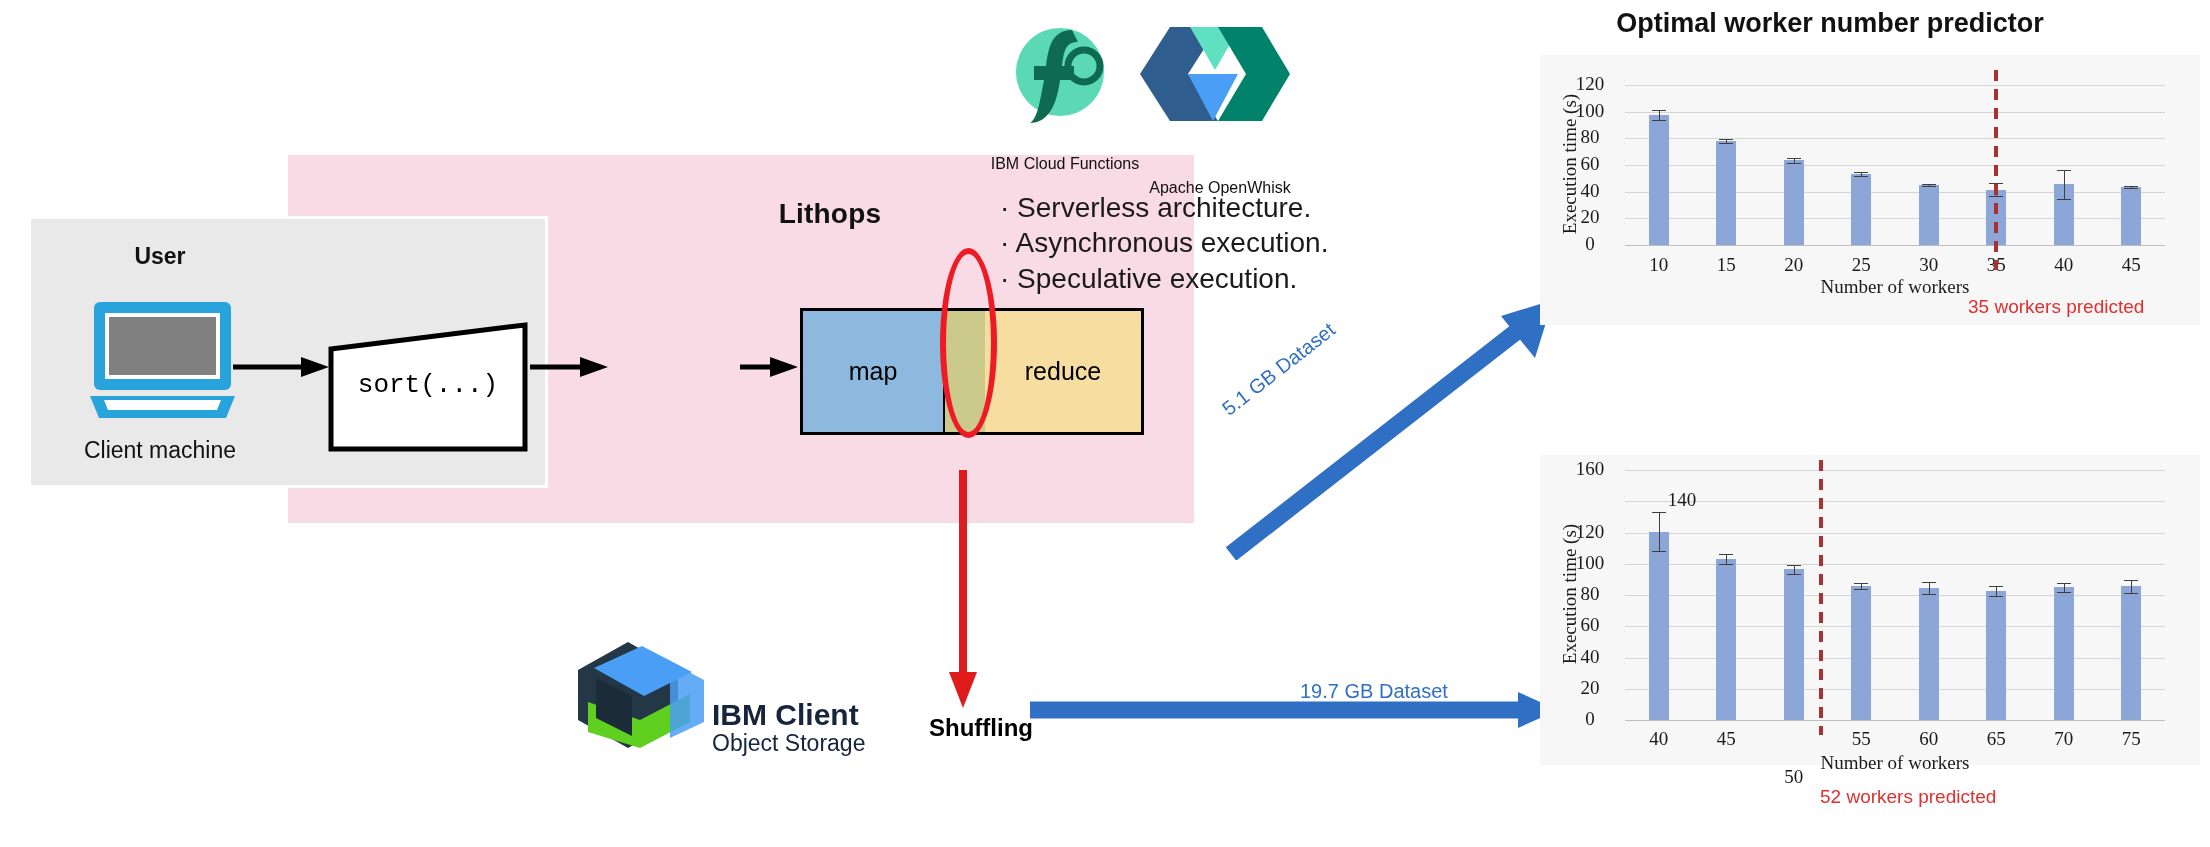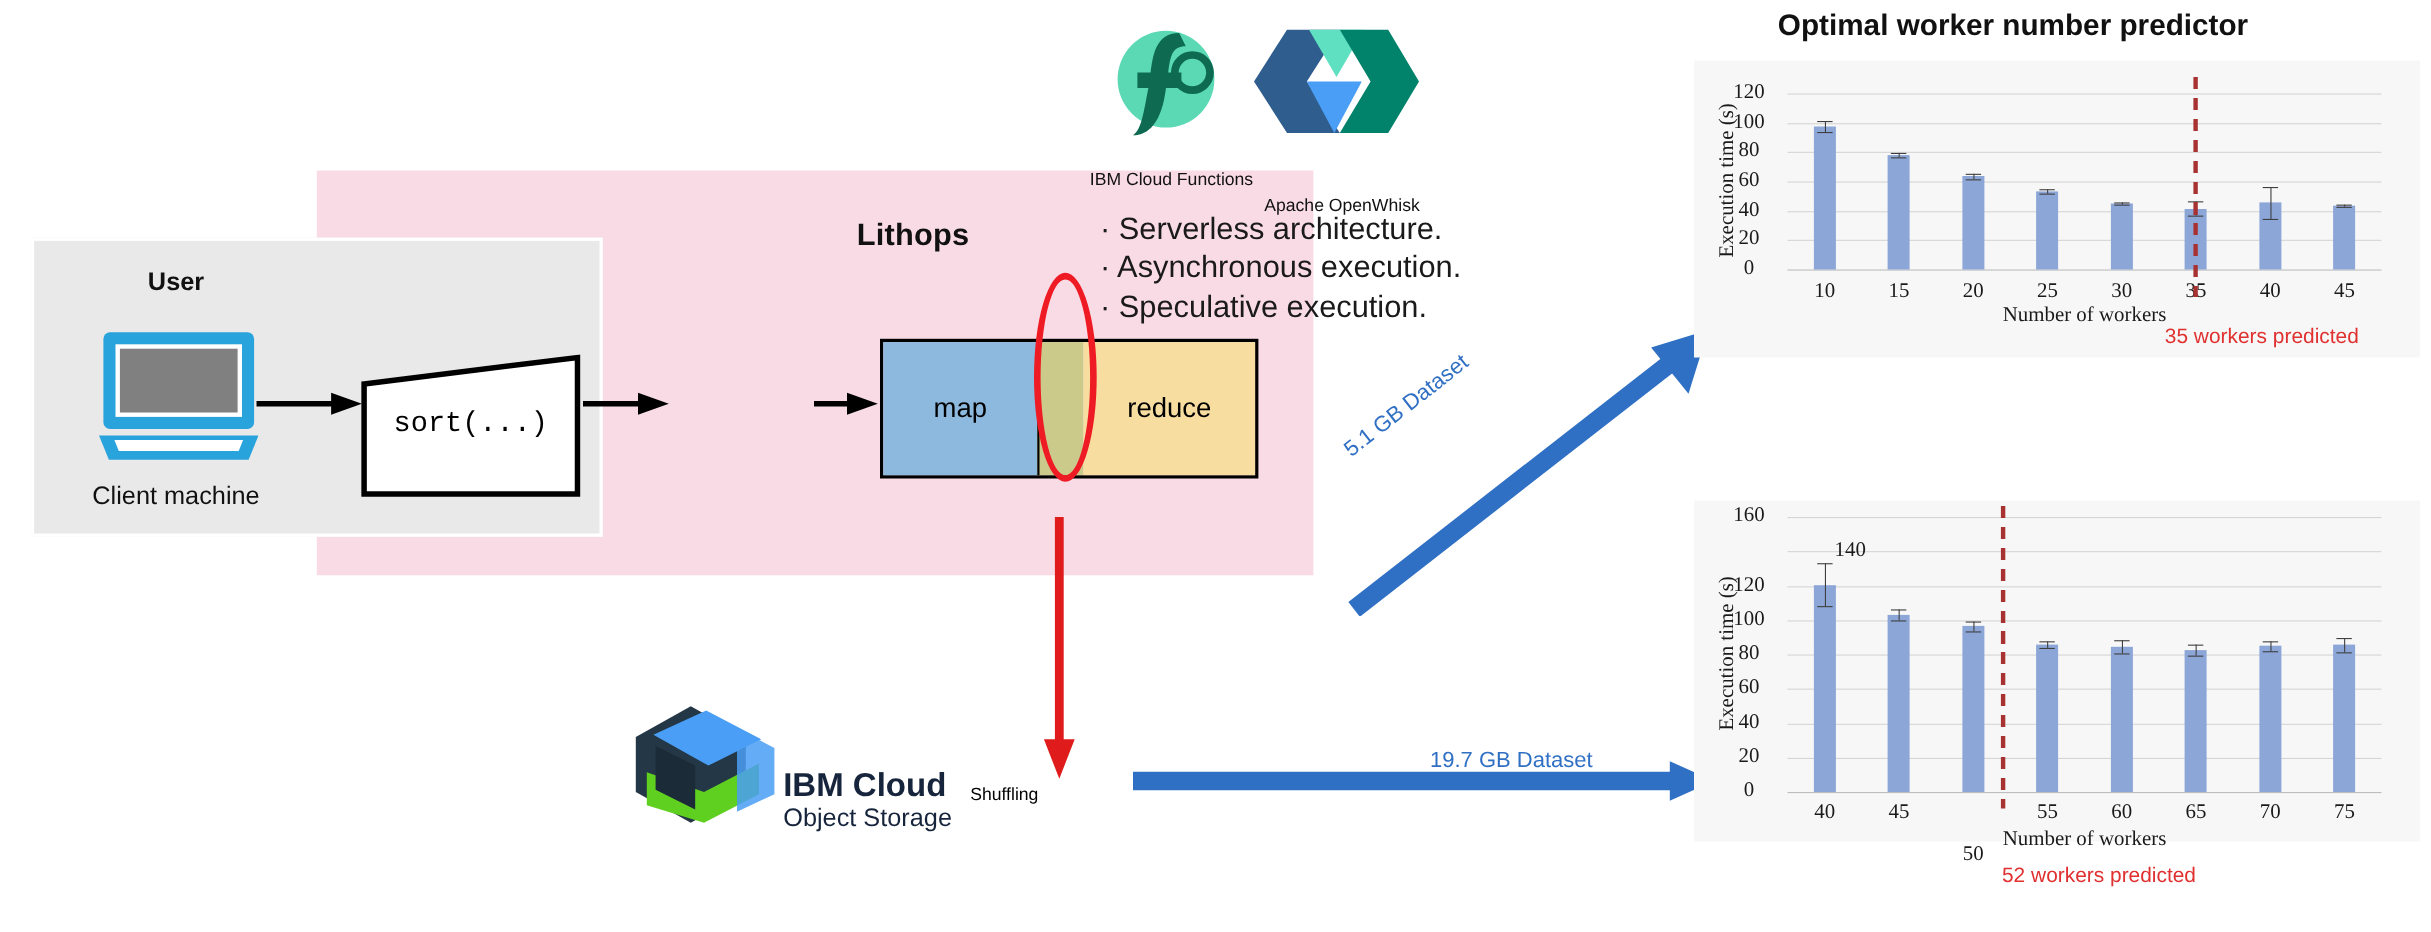--- a/index.html
+++ b/index.html
@@ -94,22 +94,22 @@
   .red-ellipse {
     position: absolute; left: 940px; top: 248px; width: 57px; height: 190px;
     border: 6px solid #ef1b24; border-radius: 50%;
     background: transparent;
   }
 
   
   .red-arrow { position: absolute; left: 940px; top: 470px; width: 46px; height: 240px; }
 
   .shuffling-label {
-    position: absolute; left: 828px; top: 714px; width: 170px;
-    text-align: center; font-size: 16px; color: #000;
+    position: absolute; left: 896px; top: 714px; width: 170px;
+    text-align: center; font-size: 24px; color: #000; font-weight: bold;
   }
 
   
   .logo-ibmfn { position: absolute; left: 1010px; top: 22px; width: 105px; height: 105px; }
   .logo-ow    { position: absolute; left: 1140px; top: 22px; width: 150px; height: 105px; }
   .logo-cap {
     position: absolute; font-size: 16px; color: #111; text-align: center;
   }
   .logo-cap.a { left: 985px; top: 155px; width: 160px; }
   .logo-cap.b { left: 1140px; top: 155px; width: 160px; margin-top: 24px; }
@@ -279,21 +279,21 @@
   <div class="cos">
     <svg width="200" height="110" viewBox="0 0 200 110">
       <polygon points="8,30 58,2 108,30 108,80 58,108 8,80" fill="#243746"></polygon>
       <polygon points="24,28 72,6 122,32 74,56" fill="#4a9ef5"></polygon>
       <polygon points="18,62 18,92 70,108 120,82 120,54 70,80" fill="#5fd020"></polygon>
       <polygon points="100,22 134,40 134,82 100,98" fill="#4a9ef5" opacity="0.85"></polygon>
       <polygon points="26,38 26,78 62,96 62,56" fill="#1c2b38"></polygon>
     </svg>
   </div>
   <div class="cos-txt">
-    <div class="l1">IBM Cloud</div>
+    <div class="l1">IBM Client</div>
     <div class="l2">Object Storage</div>
   </div>
 
   <div class="bluearrow-d">
     <svg width="330" height="260" viewBox="0 0 330 260">
       <line x1="6" y1="254" x2="296" y2="28" stroke="#3070c4" stroke-width="17"></line>
       <polygon points="328,0 276,16 310,58" fill="#3070c4"></polygon>
     </svg>
   </div>
   <div class="ds-lab-d">5.1 GB Dataset</div>

